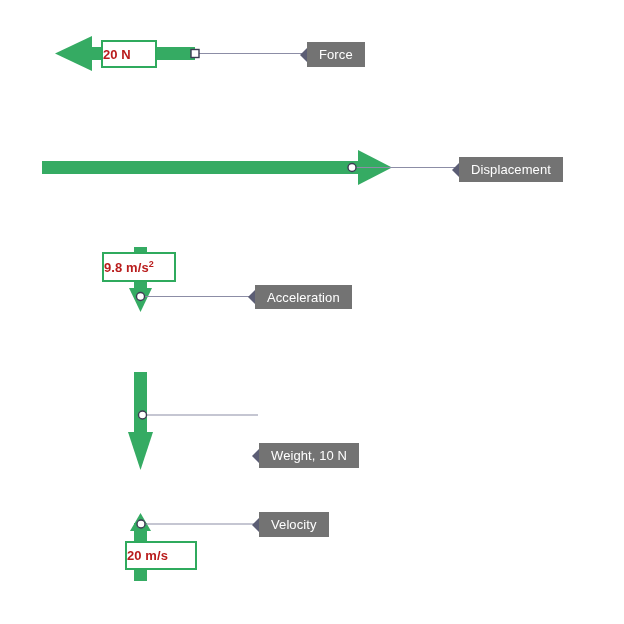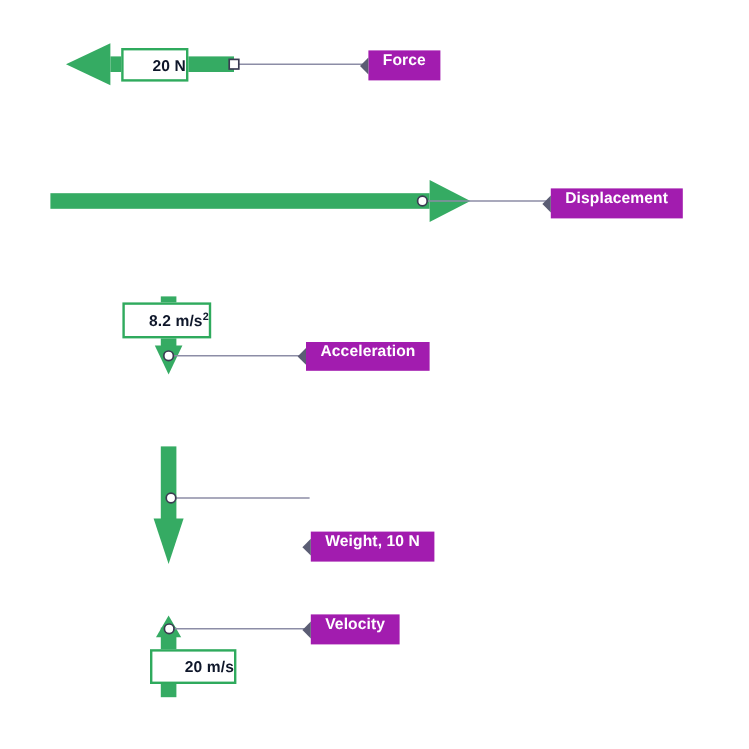--- a/index.html
+++ b/index.html
@@ -30,40 +30,41 @@
     display: block;
   }
   
   .value-box {
     position: absolute;
     background: #ffffff;
     border: 2px solid #2faa5d;
     box-sizing: border-box;
     display: flex;
     align-items: center;
-    justify-content: flex-end;
+    justify-content: flex-start;
     font-size: 13px;
     font-weight: bold;
-    color: #0f172a;
+    color: #b91c1c;
     letter-spacing: 0.1px;
     white-space: nowrap;
   }
   .value-box sup {
     font-size: 9px;
     vertical-align: super;
     line-height: 0;
   }
   
   .callout {
     position: absolute;
-    background: #a21caf;
+    background: #737373;
     color: #ffffff;
     font-size: 13px;
-    font-weight: bold;
+    font-weight: normal;
     display: flex;
+    align-items: center;
     box-sizing: border-box;
     letter-spacing: 0.1px;
     white-space: nowrap;
   }
   .callout .callout-text {
     display: block;
     padding-left: 12px;
     padding-right: 12px;
   }
   .callout .notch {
@@ -123,21 +124,21 @@
     <line x1="142" y1="524" x2="258" y2="524" stroke="#8c8da6" stroke-width="1.2"></line>
     <circle cx="141" cy="524" r="4" fill="#ffffff" stroke="#3b3b52" stroke-width="1.4"></circle>
   </svg>
 
   <div class="value-box" style="left:101px; top:40px; width:56px; height:28px;">
     <span>20 N</span>
   </div>
 
 
   <div class="value-box" style="left:102px; top:252px; width:74px; height:30px;">
-    <span><span>8.2 m/s</span><sup>2</sup></span>
+    <span><span>9.8 m/s</span><sup>2</sup></span>
   </div>
 
   <div class="value-box" style="left:105px; top:541px; width:72px; height:29px;margin-left:20px;">
     <span>20 m/s</span>
   </div>
 
   <div class="callout" style="left:307px; top:42px; height:25px;">
     <span class="notch"></span>
     <span class="callout-text">Force</span>
   </div>

